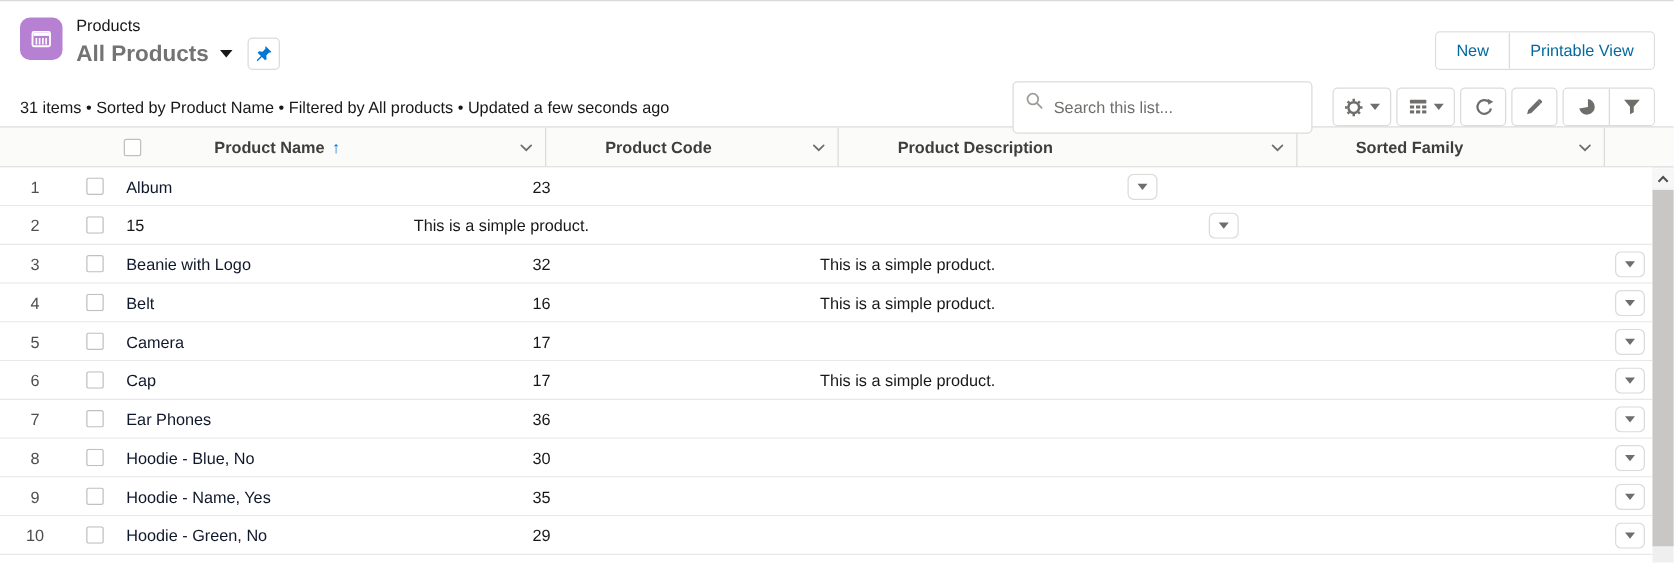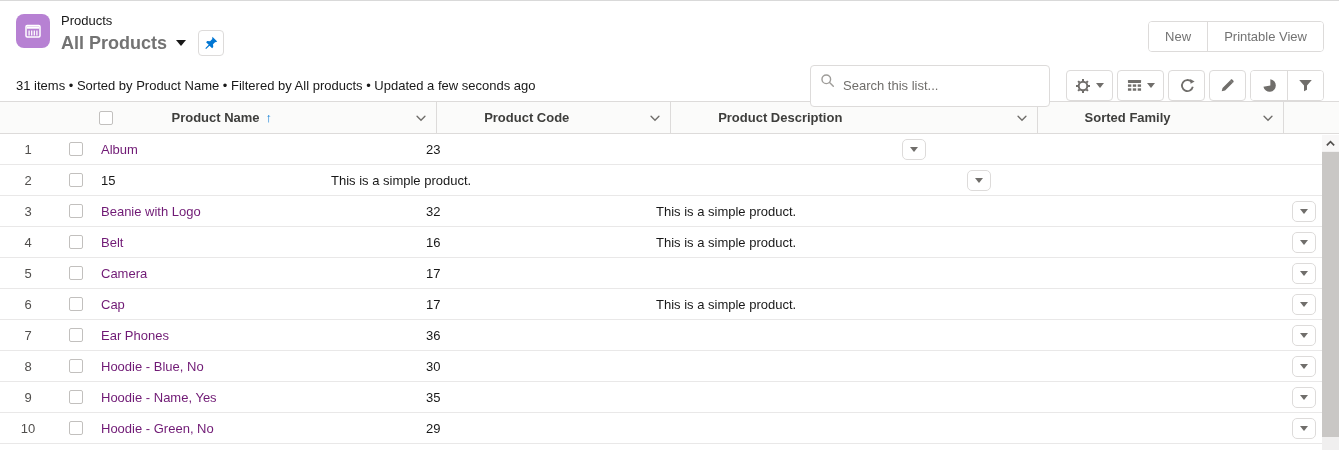--- a/index.html
+++ b/index.html
@@ -3,37 +3,37 @@
 <meta charset="utf-8">
 <style>
   * { margin:0; padding:0; box-sizing:border-box; }
   html,body { width:1339px; height:450px; overflow:hidden; background:#fff;
               font-family:"Liberation Sans", sans-serif; }
   .screen { position:relative; width:1339px; height:450px; background:#fff;
             border-top:1px solid #d9d9d9; }
 
   
   .top { height:100px; padding:13px 15px 0 16px; }
-  .top-row1 { display:flex; justify-content:space-between; align-items:center; }
+  .top-row1 { display:flex; justify-content:space-between; align-items:flex-end; }
   .entity { display:flex; gap:11px; }
   .obj-icon { width:34px; height:34px; border-radius:8px; background:#b781d3;
               display:flex; align-items:center; justify-content:center; flex:0 0 auto; }
   .titles { line-height:1.15; }
   .obj-label { font-size:13px; color:#181818; }
   .list-title-row { display:flex; align-items:center; margin-top:1px; }
   .list-title { font-size:18px; font-weight:bold; color:#737373; }
   .title-caret { width:0; height:0; border-left:5px solid transparent; border-right:5px solid transparent;
                  border-top:6px solid #181818; margin-left:9px; }
   .pin-btn { width:26px; height:26px; border:1px solid #dddbda; border-radius:4px; background:#fff;
              display:flex; align-items:center; justify-content:center; margin-left:12px; cursor:pointer; }
 
   .btn-group { display:flex; border:1px solid #dddbda; border-radius:4px; overflow:hidden;
                background:#fff; margin-top:4px; }
   .btn { height:29px; padding:0 16px; background:#fff; border:none; font-family:inherit;
-         font-size:13px; color:#737373; cursor:pointer; }
+         font-size:13px; color:#0369a1; cursor:pointer; }
   .btn + .btn { border-left:1px solid #dddbda; }
 
   .top-row2 { display:flex; justify-content:space-between; align-items:center; margin-top:9px; }
   .status-text { font-size:13px; color:#181818; }
 
   .toolbar { display:flex; align-items:center; }
   .search-wrap { position:relative; margin-right:12px; }
   .search-input { width:240px; height:42px; border:1px solid #dddbda; border-radius:4px;
                   padding:0 10px 0 32px; font-size:13px; color:#181818; font-family:inherit; outline:none; }
   .search-input::placeholder { color:#706e6b; }
@@ -71,21 +71,21 @@
   .trow { display:flex; align-items:center; height:31px; border-bottom:1px solid #e9e8e8;
           font-size:13px; background:#fff; }
   .td { padding:0 8px 0 6px; white-space:nowrap; overflow:hidden; }
   .td-num { width:56px; text-align:center; color:#514f4d; padding:0; }
   .td-check { width:39px; text-align:center; padding:0; display:flex; justify-content:center; }
   .td-name { width:325px; }
   .td-code { width:230px; color:#181818; }
   .td-desc { width:390px; color:#181818; }
   .td-fam  { width:245px; }
   .td-action { width:37px; display:flex; justify-content:center; padding:0; }
-  .link { color:#701a75; text-decoration:none; }
+  .link { color:#0f172a; text-decoration:none; }
   .row-action-btn { width:24px; height:21px; border:1px solid #dddbda; border-radius:5px; background:#fff;
                     display:flex; align-items:center; justify-content:center; cursor:pointer; }
 
   
   .vscroll { position:absolute; right:0; top:134px; width:17px; height:316px; background:#f0efef; }
   .vscroll-up { height:16px; display:flex; align-items:center; justify-content:center;
                 background:#f8f7f7; cursor:pointer; }
   .vscroll-thumb { position:absolute; left:0; top:17px; width:17px; height:285px;
                    background:#c9c7c5; cursor:pointer; }
 </style>

